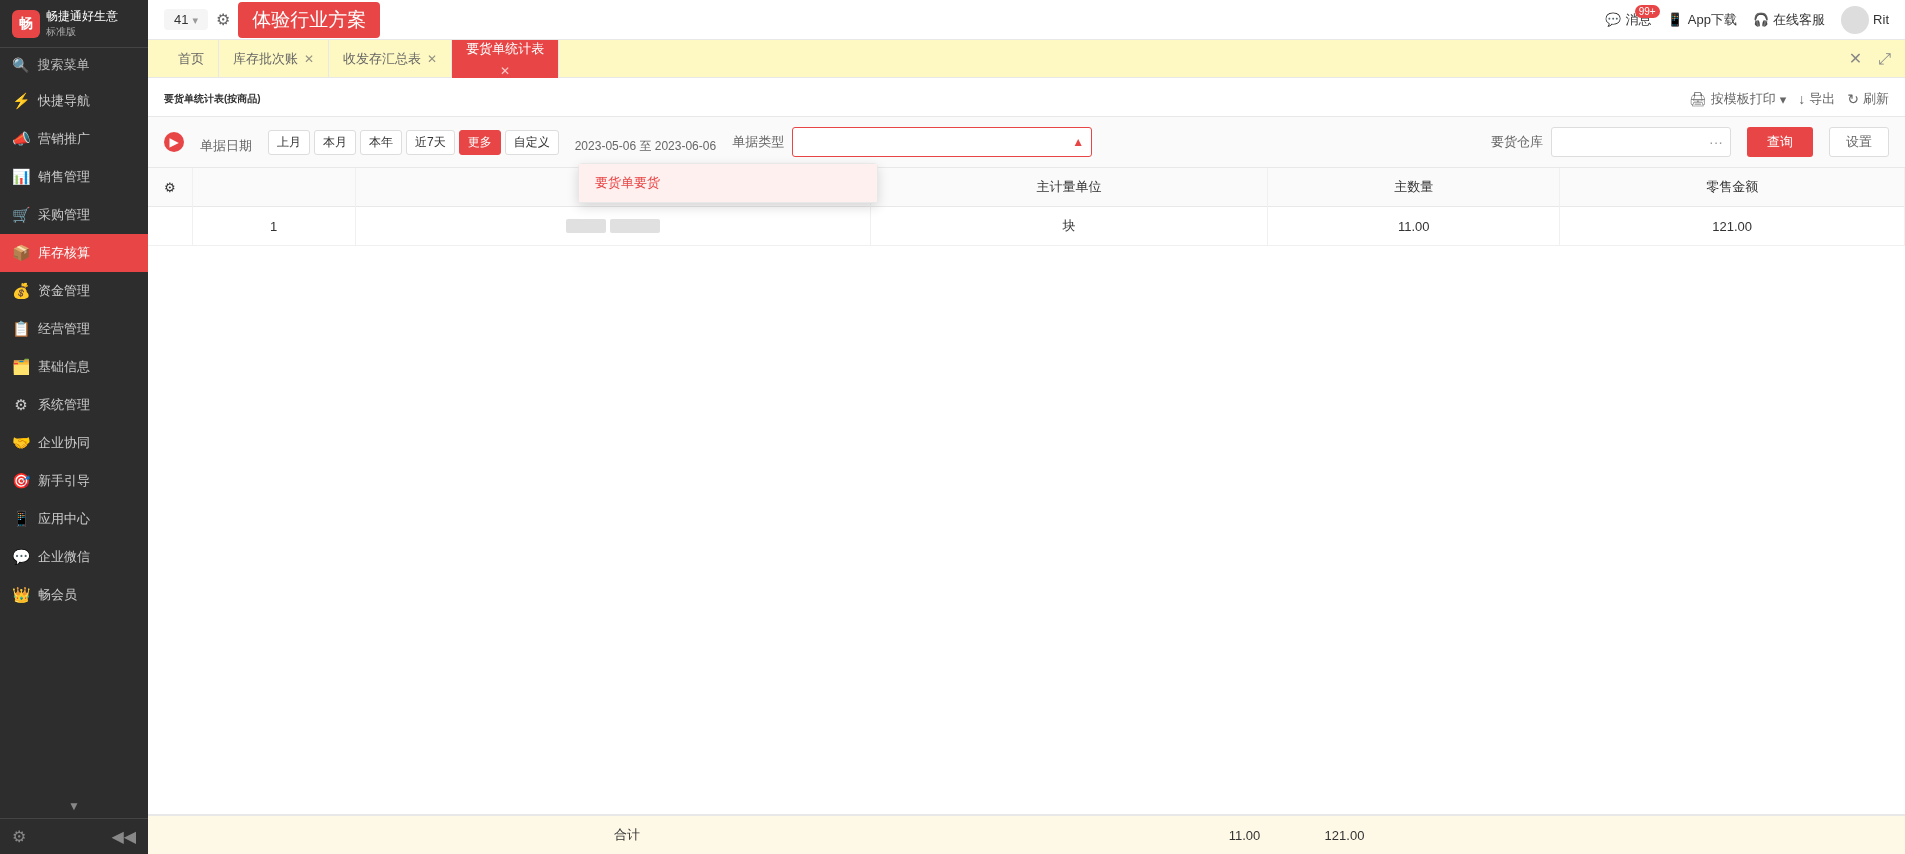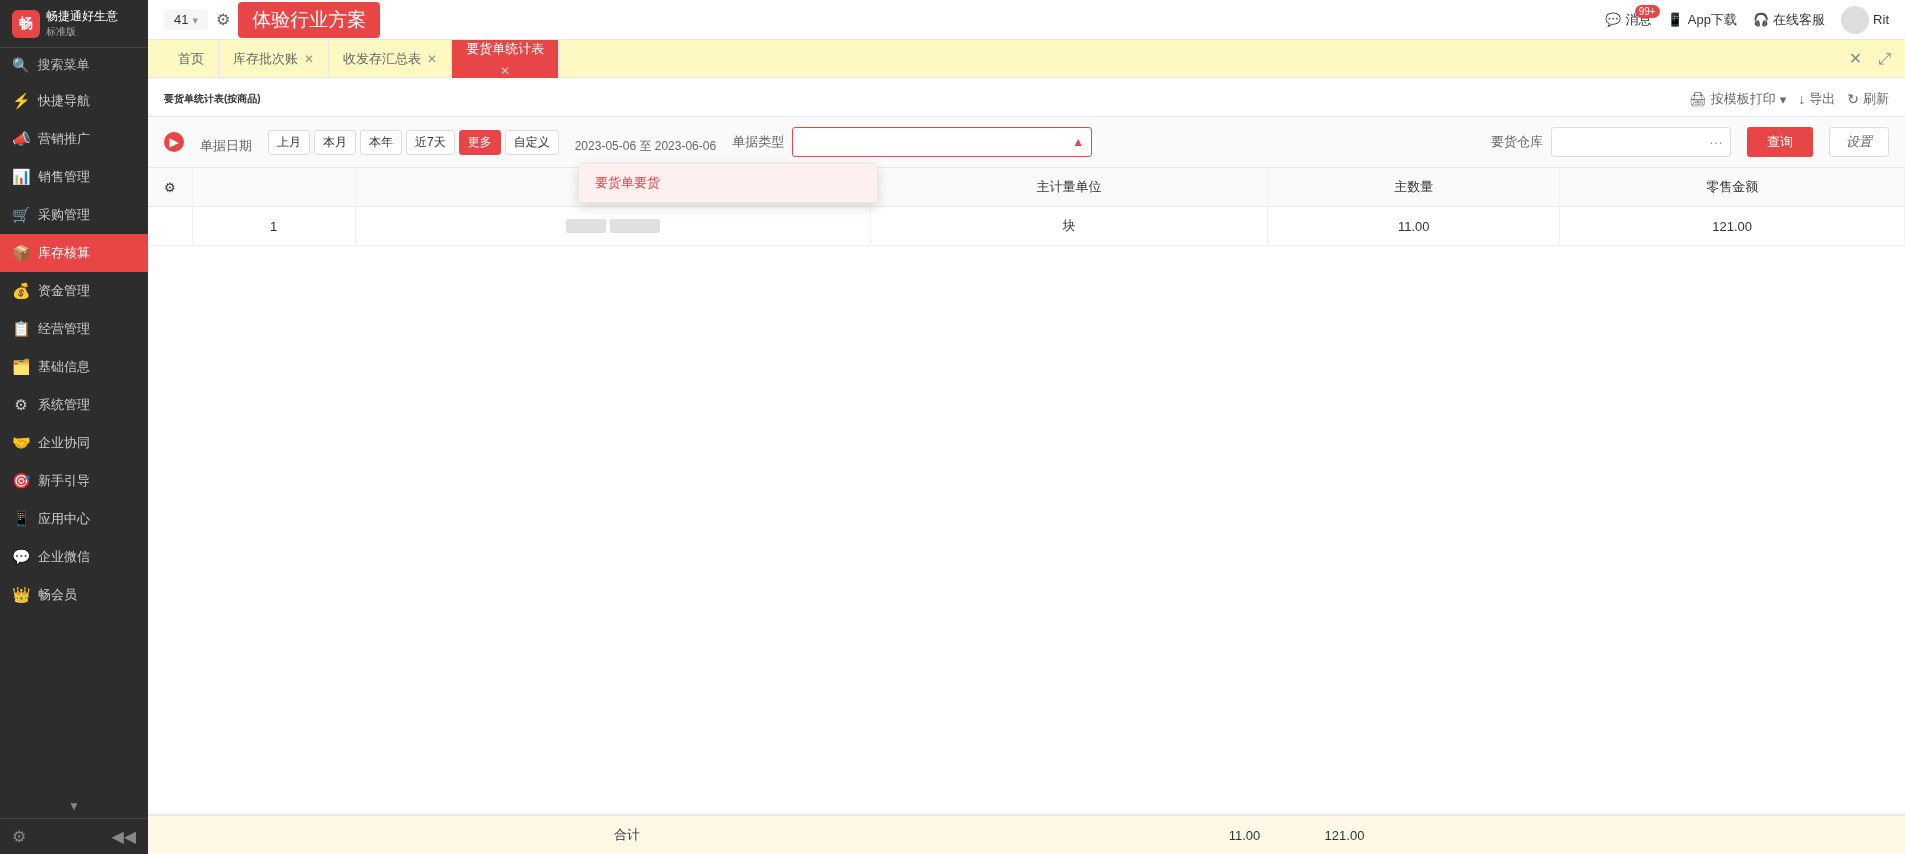--- a/index.html
+++ b/index.html
@@ -330,21 +330,20 @@
     }
     .settings-btn {
       background: white;
       color: #666;
       border: 1px solid #ddd;
       border-radius: 3px;
       padding: 5px 16px;
       font-size: 13px;
       cursor: pointer;
       height: 30px;
-      font-style: italic;
     }
 
     
     .dropdown-menu {
       position: absolute;
       top: calc(100% - 4px);
       left: 430px;
       width: 300px;
       background: white;
       border: 1px solid #e8e8e8;

